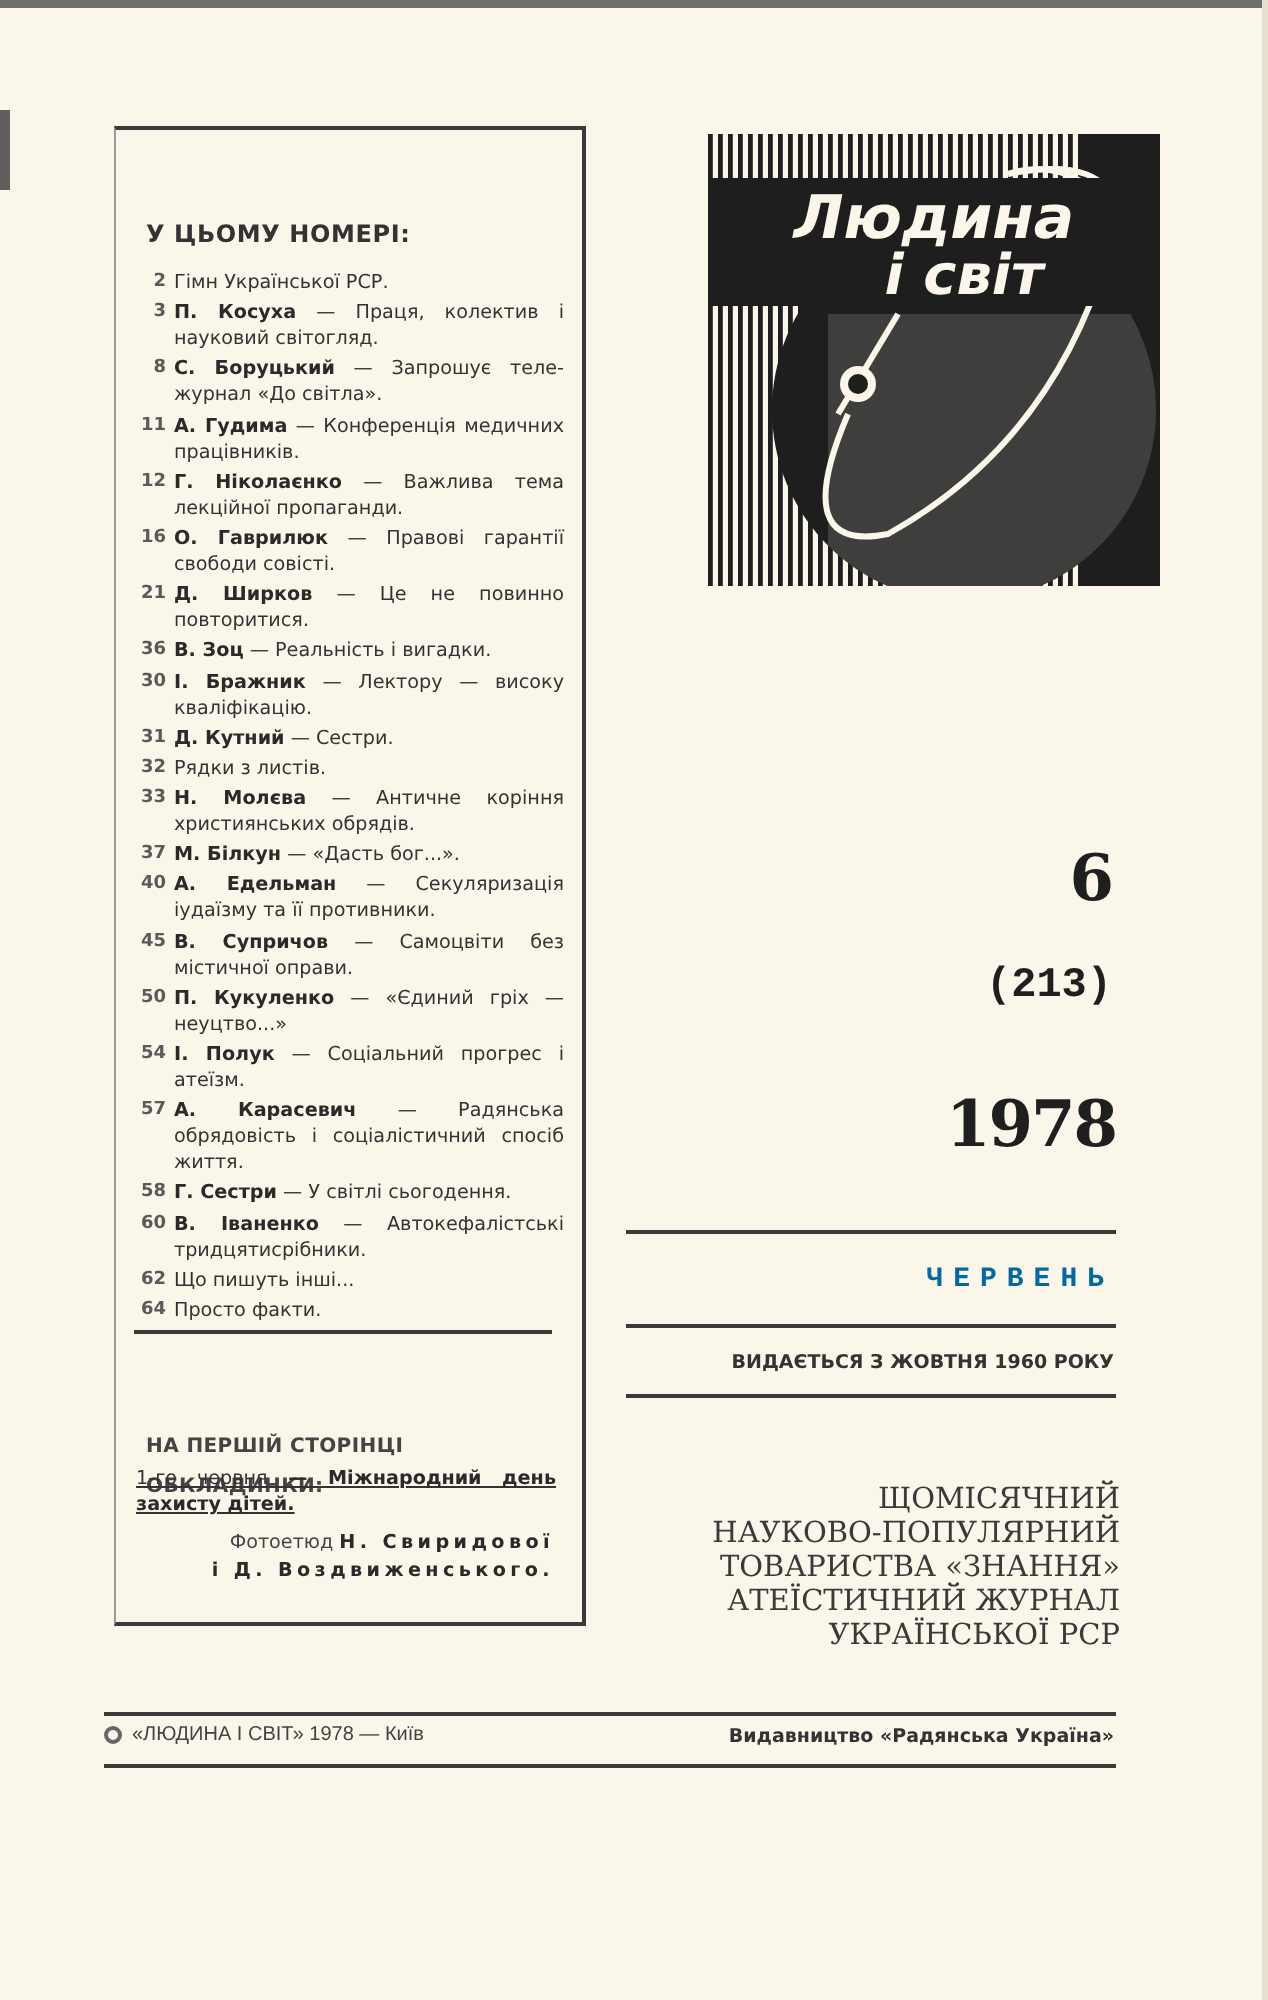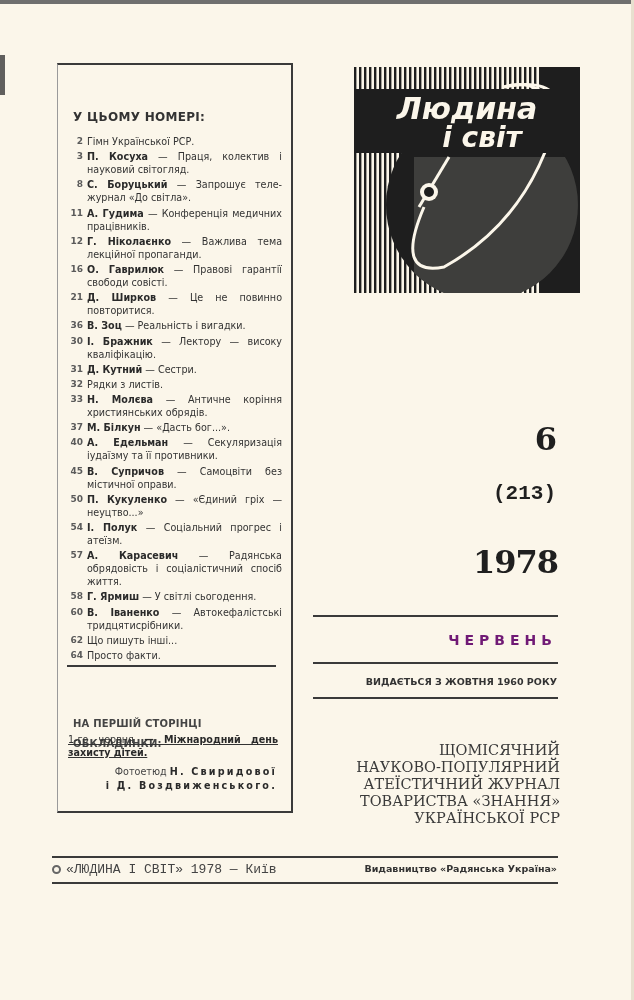--- a/index.html
+++ b/index.html
@@ -40,27 +40,27 @@
     .photo-credit b { letter-spacing: 2.2px; color: #2a2a2a; }
 
     
     .logo { position: absolute; left: 322px; top: 67px; width: 226px; height: 226px; padding-left: 32px; }
 
     .issue-no { position: absolute; right: 77px; top: 420px; font-family: "DejaVu Serif", serif; font-weight: bold; font-size: 32px; color: #1f1f1f; }
     .issue-total { position: absolute; right: 78px; top: 482px; font-family: Liberation Mono, monospace; font-weight: bold; font-size: 21px; color: #1f1f1f; }
     .issue-year { position: absolute; right: 76px; top: 543px; font-family: "DejaVu Serif", serif; font-weight: bold; font-size: 32px; color: #1f1f1f; letter-spacing: -1px; }
 
     .rule { position: absolute; left: 313px; width: 245px; height: 2px; background: #3a3a3a; }
-    .month { position: absolute; right: 77px; top: 632px; font-weight: bold; font-size: 14px; letter-spacing: 5px; color: #701a75; }
+    .month { position: absolute; right: 77px; top: 632px; font-weight: bold; font-size: 14px; letter-spacing: 5px; color: #0369a1; font-family: Liberation Mono, monospace; }
     .since { position: absolute; right: 77px; top: 676px; font-weight: bold; font-size: 9.5px; color: #333; }
 
     .desc-block { position: absolute; right: 74px; top: 730px; text-align: right; font-family: "DejaVu Serif", serif; font-size: 14.5px; line-height: 17px; color: #3a3a3a; margin-top: 12px; }
 
     .bottom-rule { position: absolute; height: 2px; background: #3a3a3a; }
-    .copyright { position: absolute; left: 52px; top: 862px; font-family: Liberation Mono, monospace; font-size: 13px; color: #444; display: flex; align-items: center; }
+    .copyright { position: absolute; left: 52px; top: 862px; font-family: Liberation Sans, sans-serif; font-size: 10px; color: #444; display: flex; align-items: center; }
     .copy-icon { display: inline-block; width: 9px; height: 9px; border-radius: 50%; border: 2px solid #666; box-sizing: border-box; margin-right: 5px; }
     .publisher { position: absolute; right: 77px; top: 863px; font-weight: bold; font-size: 9.5px; color: #333; }
   </style>
 </head>
 <body>
 
 <div class="top-edge"></div>
 <div class="left-mark"></div>
 <div class="right-edge"></div>
 
@@ -134,21 +134,21 @@
     <li class="toc-item">
       <span class="toc-page">54</span>
       <span class="toc-text"><span class="toc-author">І. Полук</span><span> — Соціальний прогрес і атеїзм.</span></span>
     </li>
     <li class="toc-item">
       <span class="toc-page">57</span>
       <span class="toc-text"><span class="toc-author">А. Карасевич</span><span> — Радянська обрядовість і соціалістичний спосіб життя.</span></span>
     </li>
     <li class="toc-item">
       <span class="toc-page">58</span>
-      <span class="toc-text"><span class="toc-author">Г. Ярмиш</span><span> — У світлі сьогодення.</span></span>
+      <span class="toc-text"><span class="toc-author">Г. Сестри</span><span> — У світлі сьогодення.</span></span>
     </li>
     <li class="toc-item">
       <span class="toc-page">60</span>
       <span class="toc-text"><span class="toc-author">В. Іваненко</span><span> — Автокефалістські тридцятисрібники.</span></span>
     </li>
     <li class="toc-item">
       <span class="toc-page">62</span>
       <span class="toc-text"><span class="toc-author"></span><span>Що пишуть інші...</span></span>
     </li>
     <li class="toc-item">
@@ -204,22 +204,22 @@
 
 <div class="rule" style="top:615px"></div>
 <div class="month">ЧЕРВЕНЬ</div>
 <div class="rule" style="top:662px"></div>
 <div class="since">ВИДАЄТЬСЯ З ЖОВТНЯ 1960 РОКУ</div>
 <div class="rule" style="top:697px"></div>
 
 <div class="desc-block">
   <div>ЩОМІСЯЧНИЙ</div>
   <div>НАУКОВО-ПОПУЛЯРНИЙ</div>
+  <div>ТОВАРИСТВА «ЗНАННЯ»</div>
   <div>АТЕЇСТИЧНИЙ ЖУРНАЛ</div>
-  <div>ТОВАРИСТВА «ЗНАННЯ»</div>
   <div>УКРАЇНСЬКОЇ РСР</div>
 </div>
 
 <div class="bottom-rule" style="left:52px; top:856px; width:506px;"></div>
 <div class="copyright">
   <span class="copy-icon"></span>
   <span>«ЛЮДИНА І СВІТ» 1978 — Київ</span>
 </div>
 <div class="publisher">Видавництво «Радянська Україна»</div>
 <div class="bottom-rule" style="left:52px; top:882px; width:506px;"></div>

